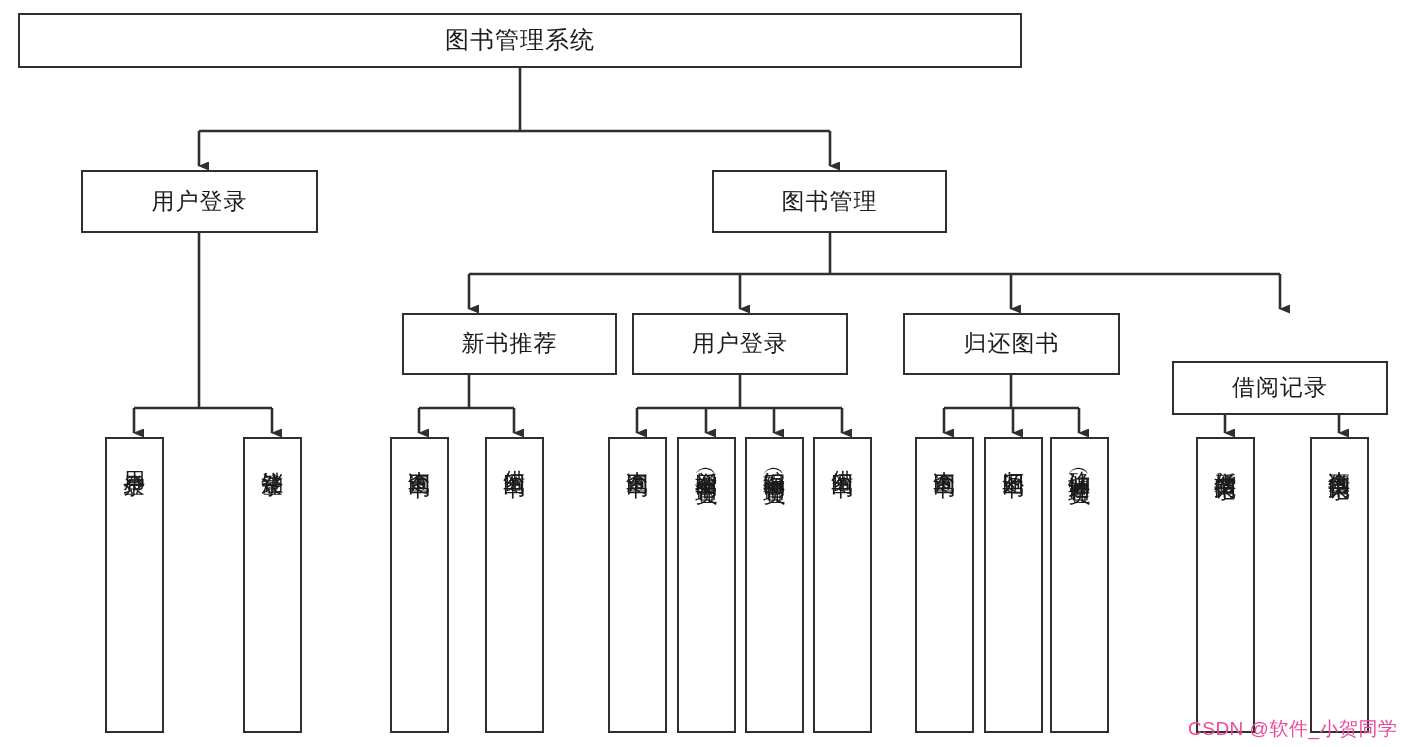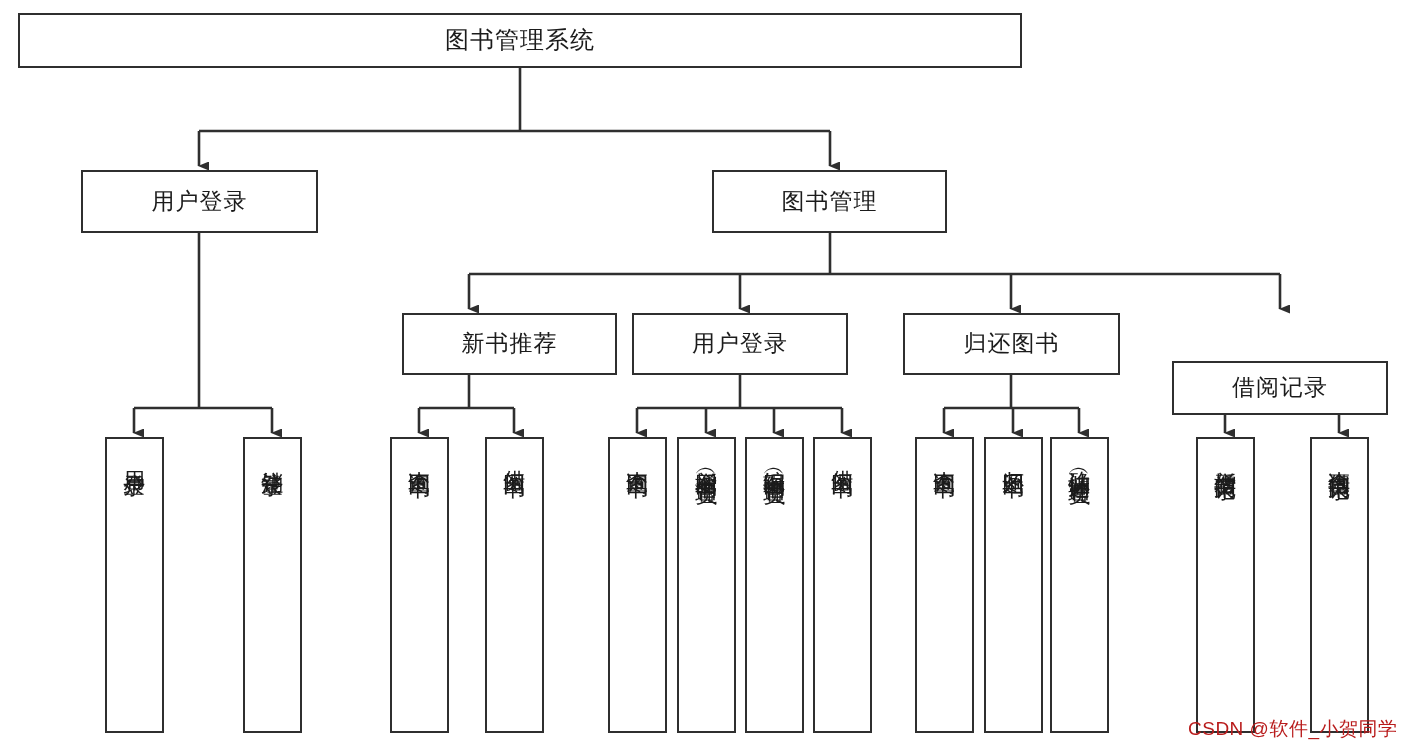--- a/index.html
+++ b/index.html
@@ -182,15 +182,15 @@
   <div class="node leaf" style="left: 1050px; top: 437px; width: 59px; height: 296px;">
     <span class="vtext">确认归还（管理员）</span>
   </div>
   <div class="node leaf" style="left: 1196px; top: 437px; width: 59px; height: 296px;">
     <span class="vtext">新增借阅记录</span>
   </div>
   <div class="node leaf" style="left: 1310px; top: 437px; width: 59px; height: 296px;">
     <span class="vtext">查询借阅记录</span>
   </div>
 
-  <div class="watermark" style="left: 1188px; top: 716px; color: #b91c1c;">CSDN @软件_小贺同学</div>
+  <div class="watermark" style="left: 1188px; top: 716px; color: #ec4899;">CSDN @软件_小贺同学</div>
 
 </div>
 
 </body></html>

